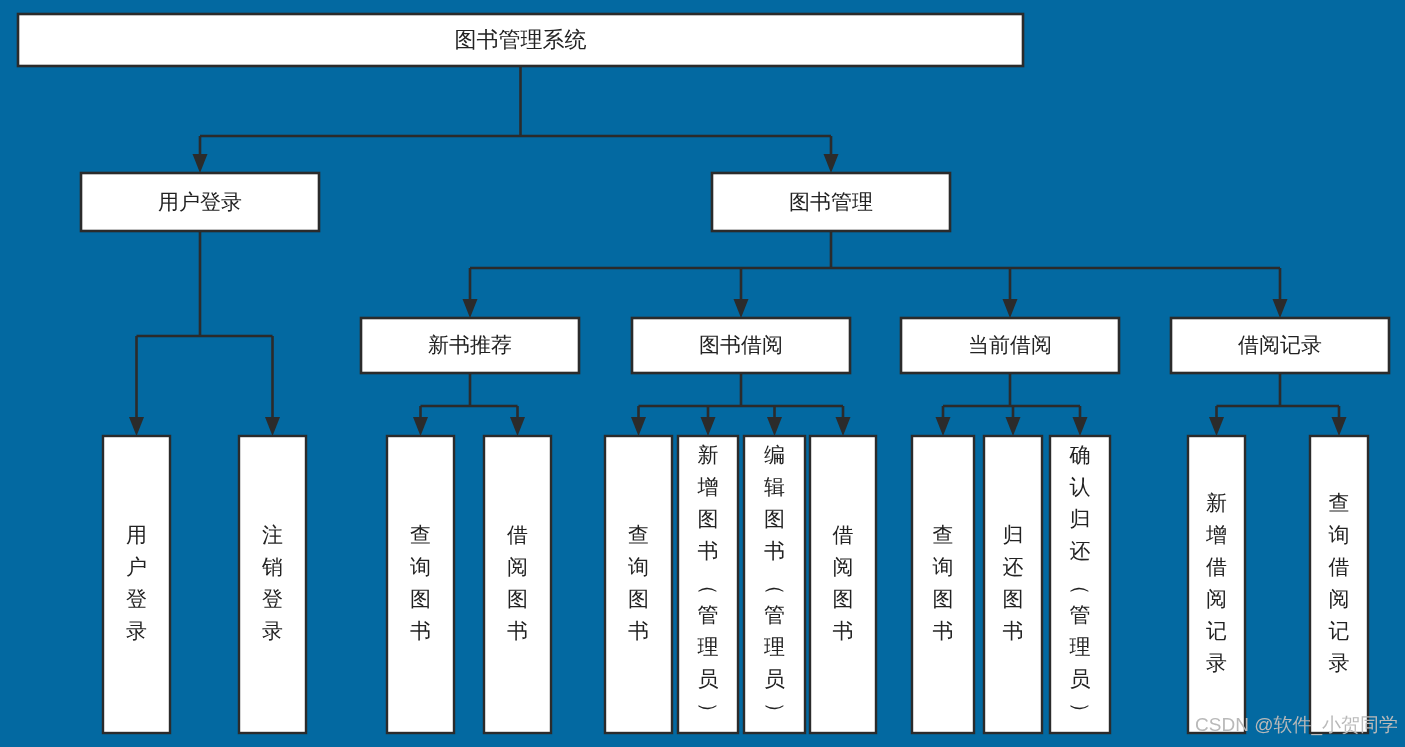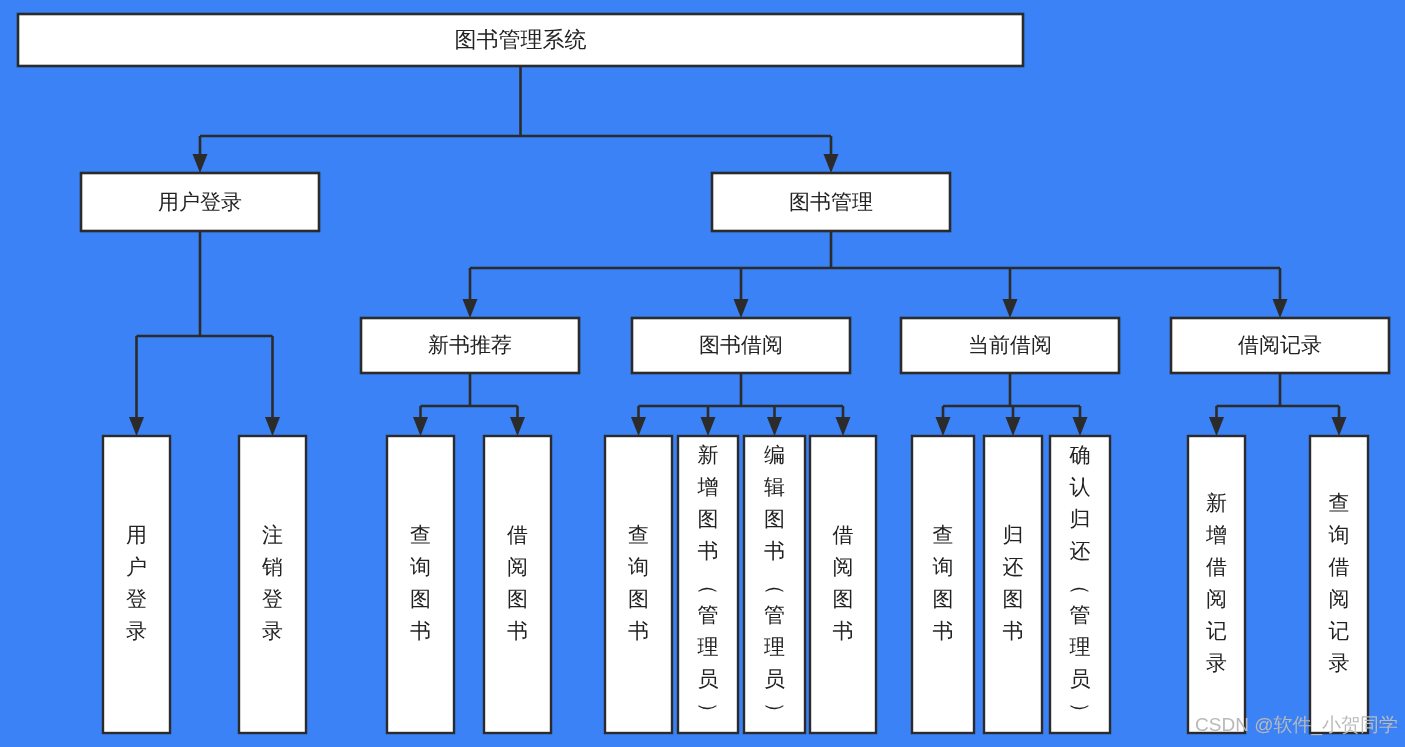--- a/index.html
+++ b/index.html
@@ -12,21 +12,21 @@
     width: 1405px;
     height: 747px;
     font-family: "Liberation Sans", "DejaVu Sans", sans-serif;
     overflow: hidden;
     position: relative;
   }
   #diagram-root {
     position: relative;
     width: 1405px;
     height: 747px;
-    background: #3b82f6;
+    background: #0369a1;
   }
   svg#diagram-canvas {
     display: block;
     width: 1405px;
     height: 747px;
   }
   .node-box {
     fill: #ffffff;
     stroke: #2b2b2b;
     stroke-width: 2.6;

